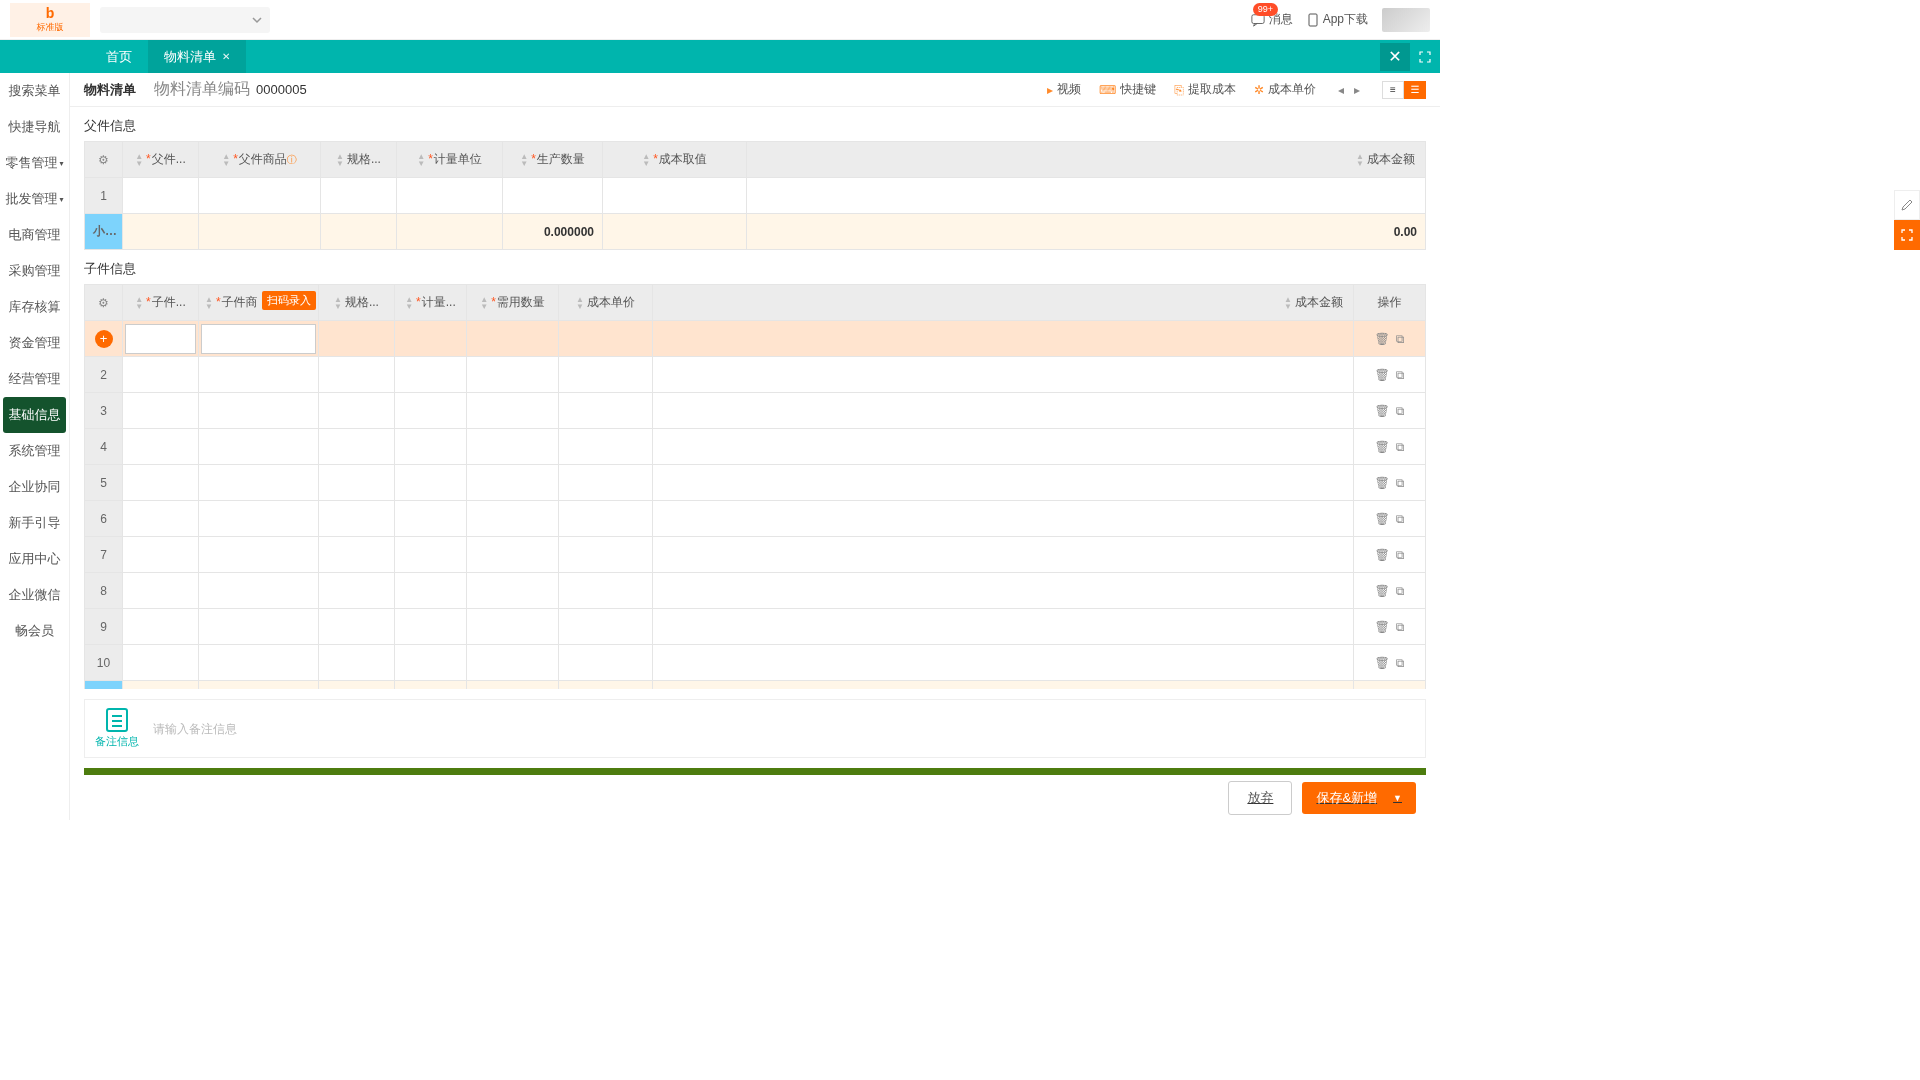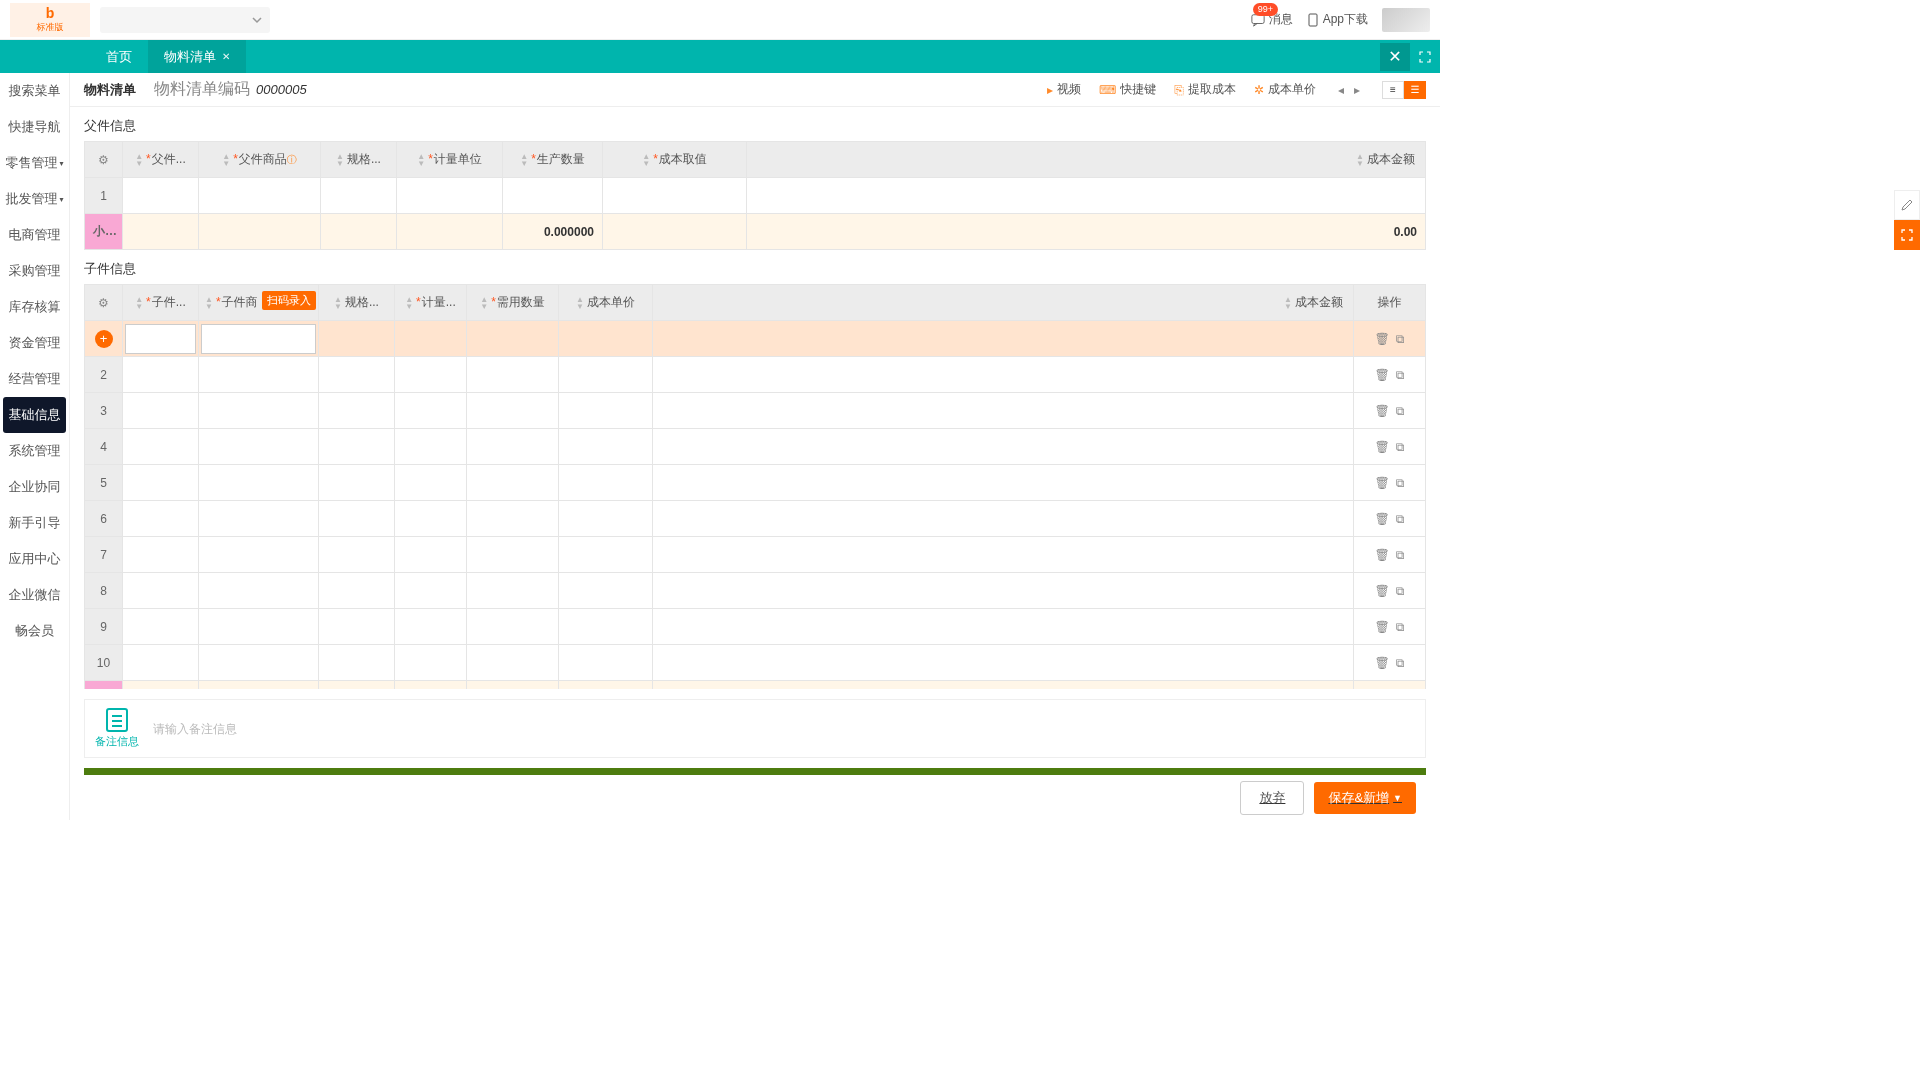--- a/index.html
+++ b/index.html
@@ -24,29 +24,29 @@
 .tab.active { background: #00a39b; }
 .tab .close { font-size: 10px; opacity: .9; }
 .tab-bar .right { margin-left: auto; display: flex; align-items: center; }
 .tab-bar .btn { width: 30px; height: 28px; display: flex; align-items: center; justify-content: center; cursor: pointer; }
 .tab-bar .btn.close-panel { background: #009890; font-size: 16px; }
 
 
 .layout { display: flex; height: calc(100% - 73px); }
 .sidebar { width: 70px; background: #fff; border-right: 1px solid #eee; display: flex; flex-direction: column; }
 .sidebar .menu { padding: 9px 4px; text-align: center; font-size: 13px; color: #555; cursor: pointer; display: flex; align-items: center; justify-content: center; gap: 2px; }
-.sidebar .menu.active { background: #0f172a; color: #fff; border-radius: 3px; margin: 0 3px; }
+.sidebar .menu.active { background: #14532d; color: #fff; border-radius: 3px; margin: 0 3px; }
 .sidebar .caret { font-size: 8px; }
 
 
 .main { flex: 1; display: flex; flex-direction: column; overflow: hidden; }
 .doc-header { height: 34px; display: flex; align-items: center; padding: 0 14px; gap: 18px; border-bottom: 1px solid #eee; }
 .doc-header .title { font-size: 13px; font-weight: bold; }
 .doc-header .code-label { color: #888; font-size: 16px; }
-.doc-header .code-val { color: #333; font-size: 13px; margin-left: -12px; font-style: italic; }
+.doc-header .code-val { color: #333; font-size: 13px; margin-left: -12px; }
 .doc-header .spacer { flex: 1; }
 .doc-header .tool { display: flex; align-items: center; gap: 4px; color: #555; cursor: pointer; font-size: 12px; }
 .doc-header .tool .ico { color: #ff8a2a; }
 .doc-header .pager { display: flex; align-items: center; gap: 2px; color: #888; }
 .doc-header .pager span { padding: 2px 4px; cursor: pointer; }
 .doc-header .view-toggle { display: flex; }
 .doc-header .view-toggle .vt { width: 22px; height: 18px; display: flex; align-items: center; justify-content: center; border: 1px solid #ddd; font-size: 10px; }
 .doc-header .view-toggle .vt.active { background: #ff6a00; color: #fff; border-color: #ff6a00; }
 
 .content { flex: 1; overflow: auto; padding: 0 14px 10px; background: #fff; }
@@ -57,21 +57,21 @@
 .tbl th, .tbl td { border: 1px solid #e5e5e5; height: 36px; font-size: 12px; overflow: hidden; text-overflow: ellipsis; white-space: nowrap; }
 .tbl th { background: #ececec; color: #555; font-weight: normal; position: relative; }
 .tbl th .req { color: #ff5722; margin-right: 1px; }
 .tbl th .sort { color: #bbb; font-size: 8px; line-height: 7px; display: inline-flex; flex-direction: column; margin-right: 3px; vertical-align: middle; }
 .tbl th .help { color: #ff8a2a; font-size: 10px; }
 .tbl th.gear, .tbl td.rownum { width: 38px; text-align: center; background: #ececec; }
 .tbl td.rownum { color: #666; }
 .tbl td { padding: 0 8px; }
 .tbl td.num { text-align: right; font-weight: bold; }
 .tbl tr.subtotal td { background: #fff6e8; font-weight: bold; }
-.tbl tr.subtotal td.rownum { background: #f9a8d4; }
+.tbl tr.subtotal td.rownum { background: #7dd3fc; }
 .tbl tr.highlight td { background: #ffe4cf; }
 .tbl tr.highlight td.rownum { background: #ffe4cf; }
 .tbl td.editcell { padding: 2px; }
 .tbl td.editcell .inp { width: 100%; height: 30px; border: 1px solid #ccc; background: #fff; }
 .tbl .add-btn { width: 18px; height: 18px; border-radius: 50%; background: #ff6a00; color: #fff; display: inline-flex; align-items: center; justify-content: center; font-size: 13px; line-height: 1; }
 .tbl th .scan-tag { position: absolute; right: 2px; top: 6px; background: #ff6a00; color: #fff; font-size: 11px; padding: 2px 5px; border-radius: 2px; }
 .tbl th.ops, .tbl td.ops { width: 72px; text-align: center; }
 .tbl td.ops .ico { color: #888; margin: 0 3px; cursor: pointer; font-size: 12px; }
 .tbl th.gear .gear-ico { color: #888; }
 
@@ -100,21 +100,21 @@
 .remarks { display: flex; align-items: center; background: #fff; margin: 10px 14px 0; border: 1px solid #eee; padding: 8px 10px; gap: 14px; }
 .remarks .ric { display: flex; flex-direction: column; align-items: center; color: #00b5ad; font-size: 11px; }
 .remarks .ric .box { width: 22px; height: 24px; border: 2px solid #00b5ad; border-radius: 3px; position: relative; margin-bottom: 2px; }
 .remarks .ric .box::before { content: ""; position: absolute; left: 4px; right: 4px; top: 5px; height: 2px; background: #00b5ad; box-shadow: 0 5px 0 #00b5ad, 0 10px 0 #00b5ad; }
 .remarks input { flex: 1; border: none; outline: none; font-size: 12px; color: #333; height: 28px; }
 .remarks input::placeholder { color: #bbb; }
 
 
 .footer { height: 52px; border-top: 7px solid #4d7c0f; margin: 10px 14px 0; display: flex; align-items: center; justify-content: flex-end; gap: 10px; padding: 0 10px; text-decoration: underline; }
 .btn-plain { padding: 7px 18px; border: 1px solid #ccc; background: #fff; border-radius: 3px; cursor: pointer; font-size: 13px; color: #555; }
-.btn-primary { padding: 7px 14px; background: #ff6a00; color: #fff; border: none; border-radius: 3px; cursor: pointer; font-size: 13px; display: flex; align-items: center; gap: 4px; }
+.btn-primary { padding: 7px 14px; background: #ff6a00; color: #fff; border: none; border-radius: 3px; cursor: pointer; font-size: 13px; display: flex; align-items: center; gap: 16px; }
 .btn-primary .dd { font-size: 9px; }
 
 
 .float-tools { position: fixed; right: 0; top: 190px; display: flex; flex-direction: column; }
 .float-tools .ft { width: 26px; height: 30px; display: flex; align-items: center; justify-content: center; background: #fff; border: 1px solid #eee; color: #888; cursor: pointer; }
 .float-tools .ft.orange { background: #ff6a00; color: #fff; border-color: #ff6a00; }
 
 svg { display: block; }
 </style>
 </head>

